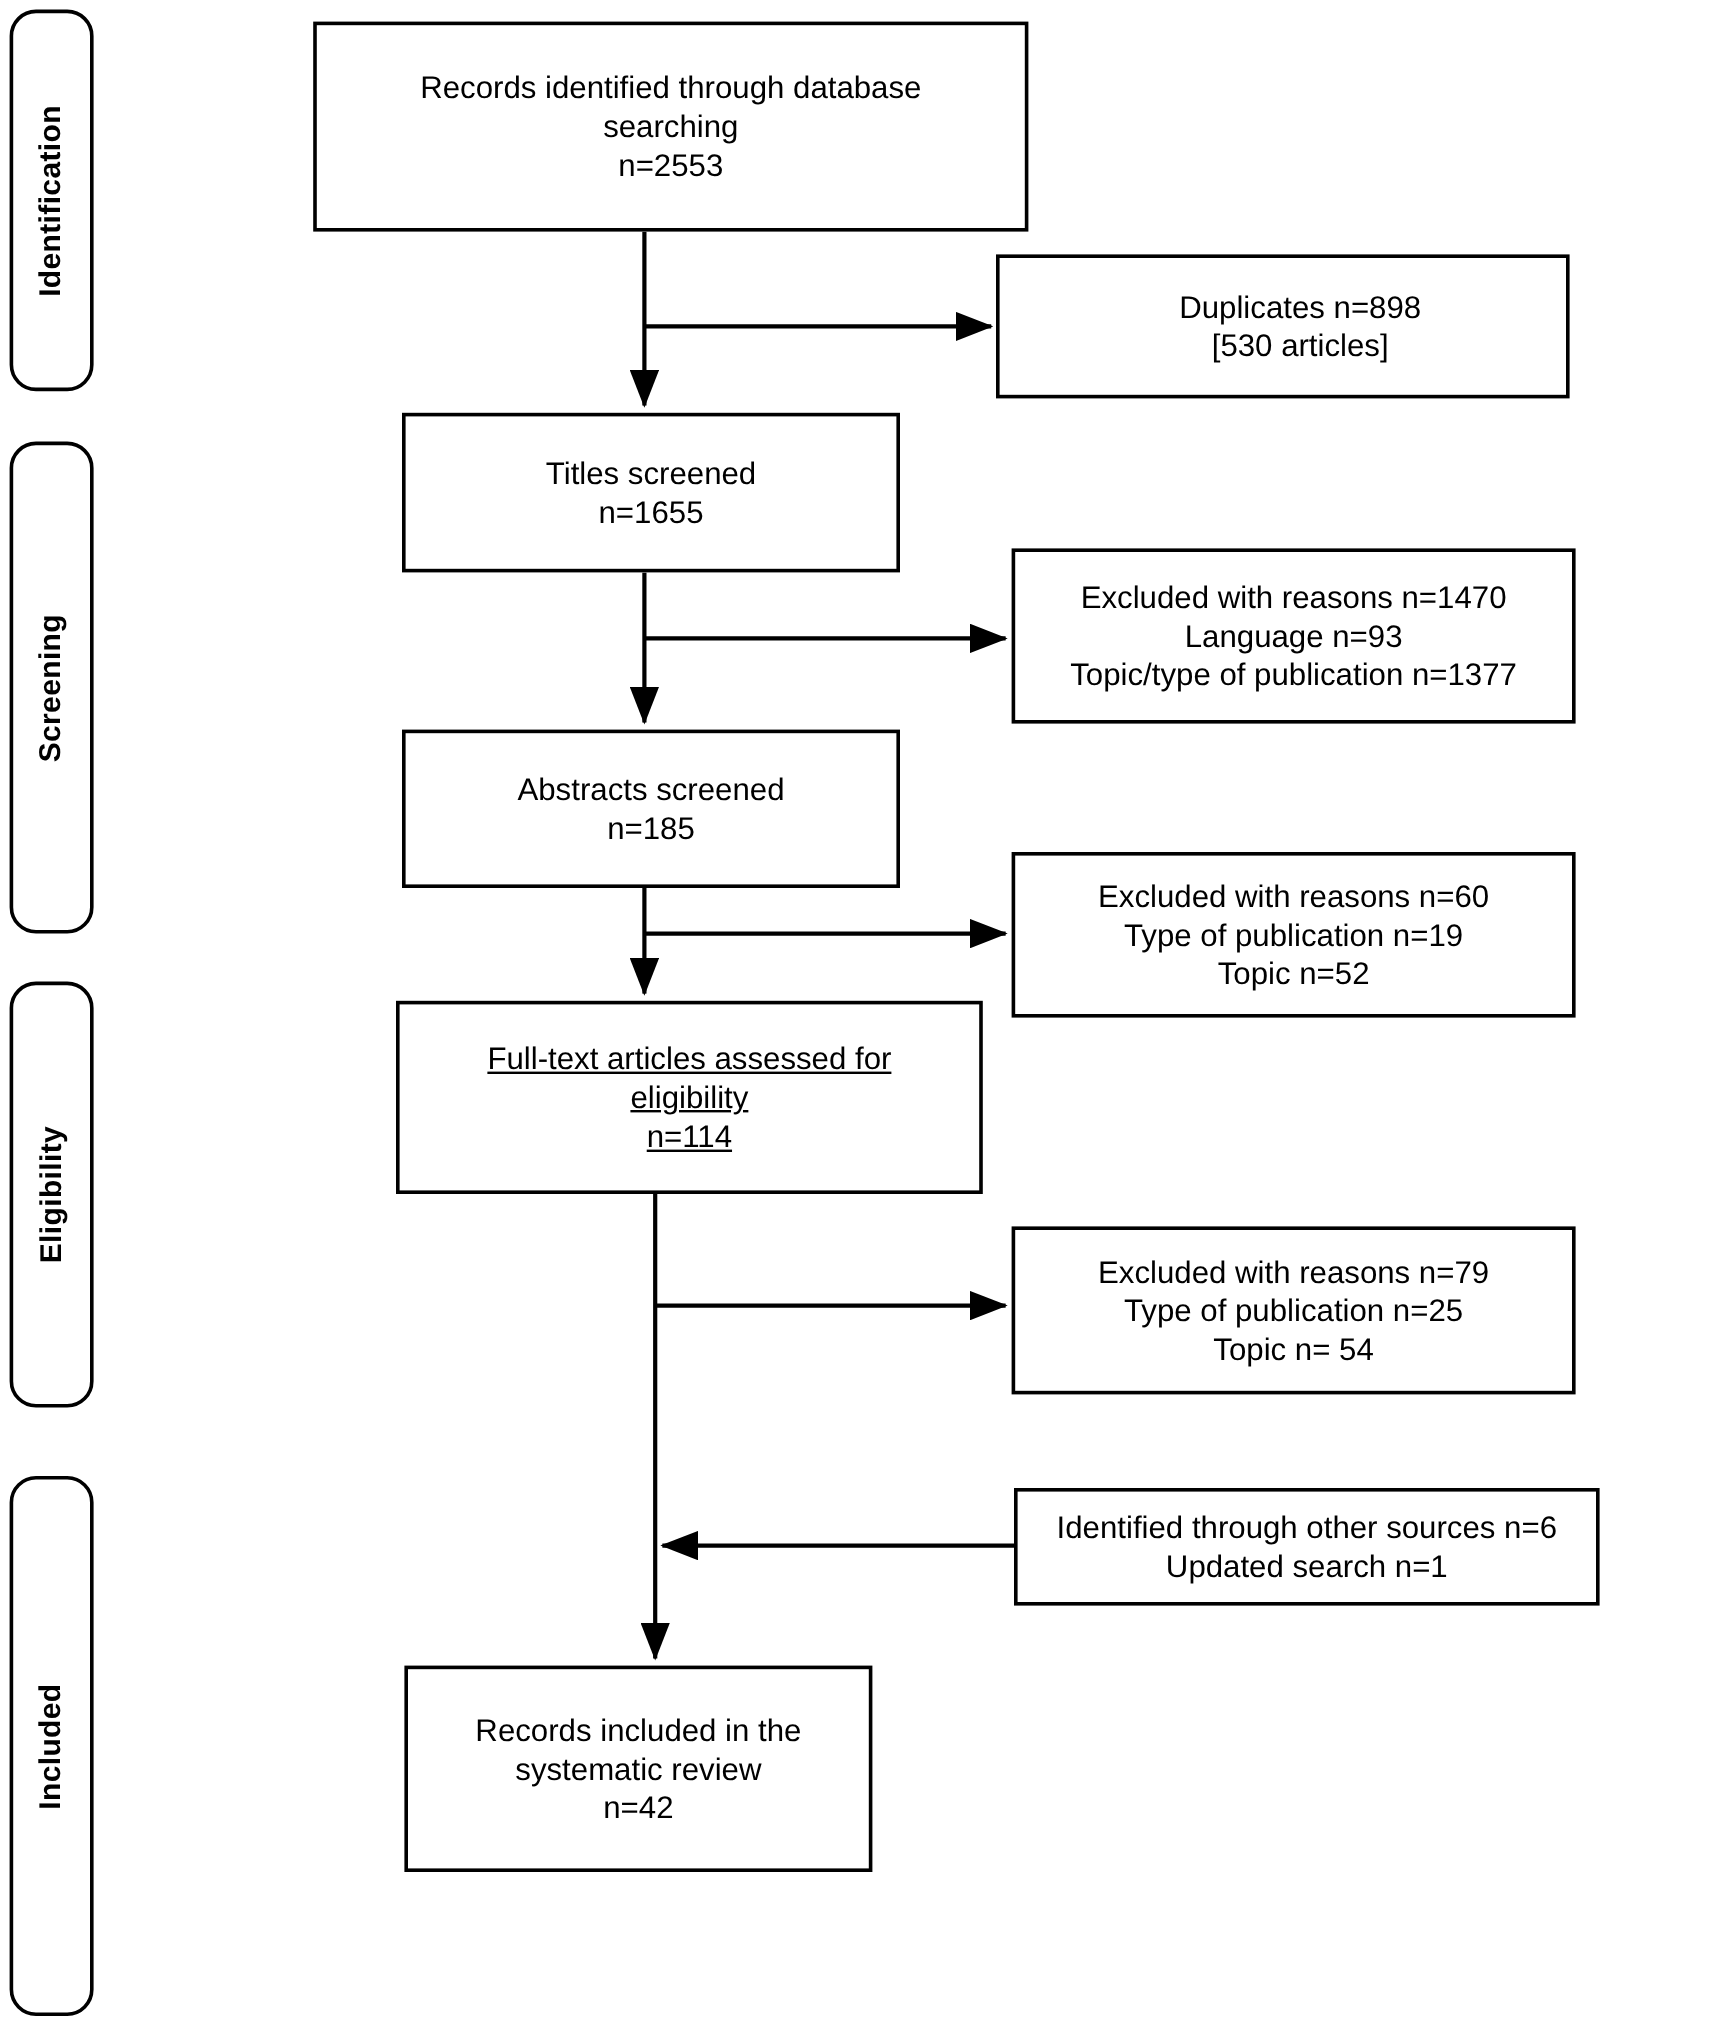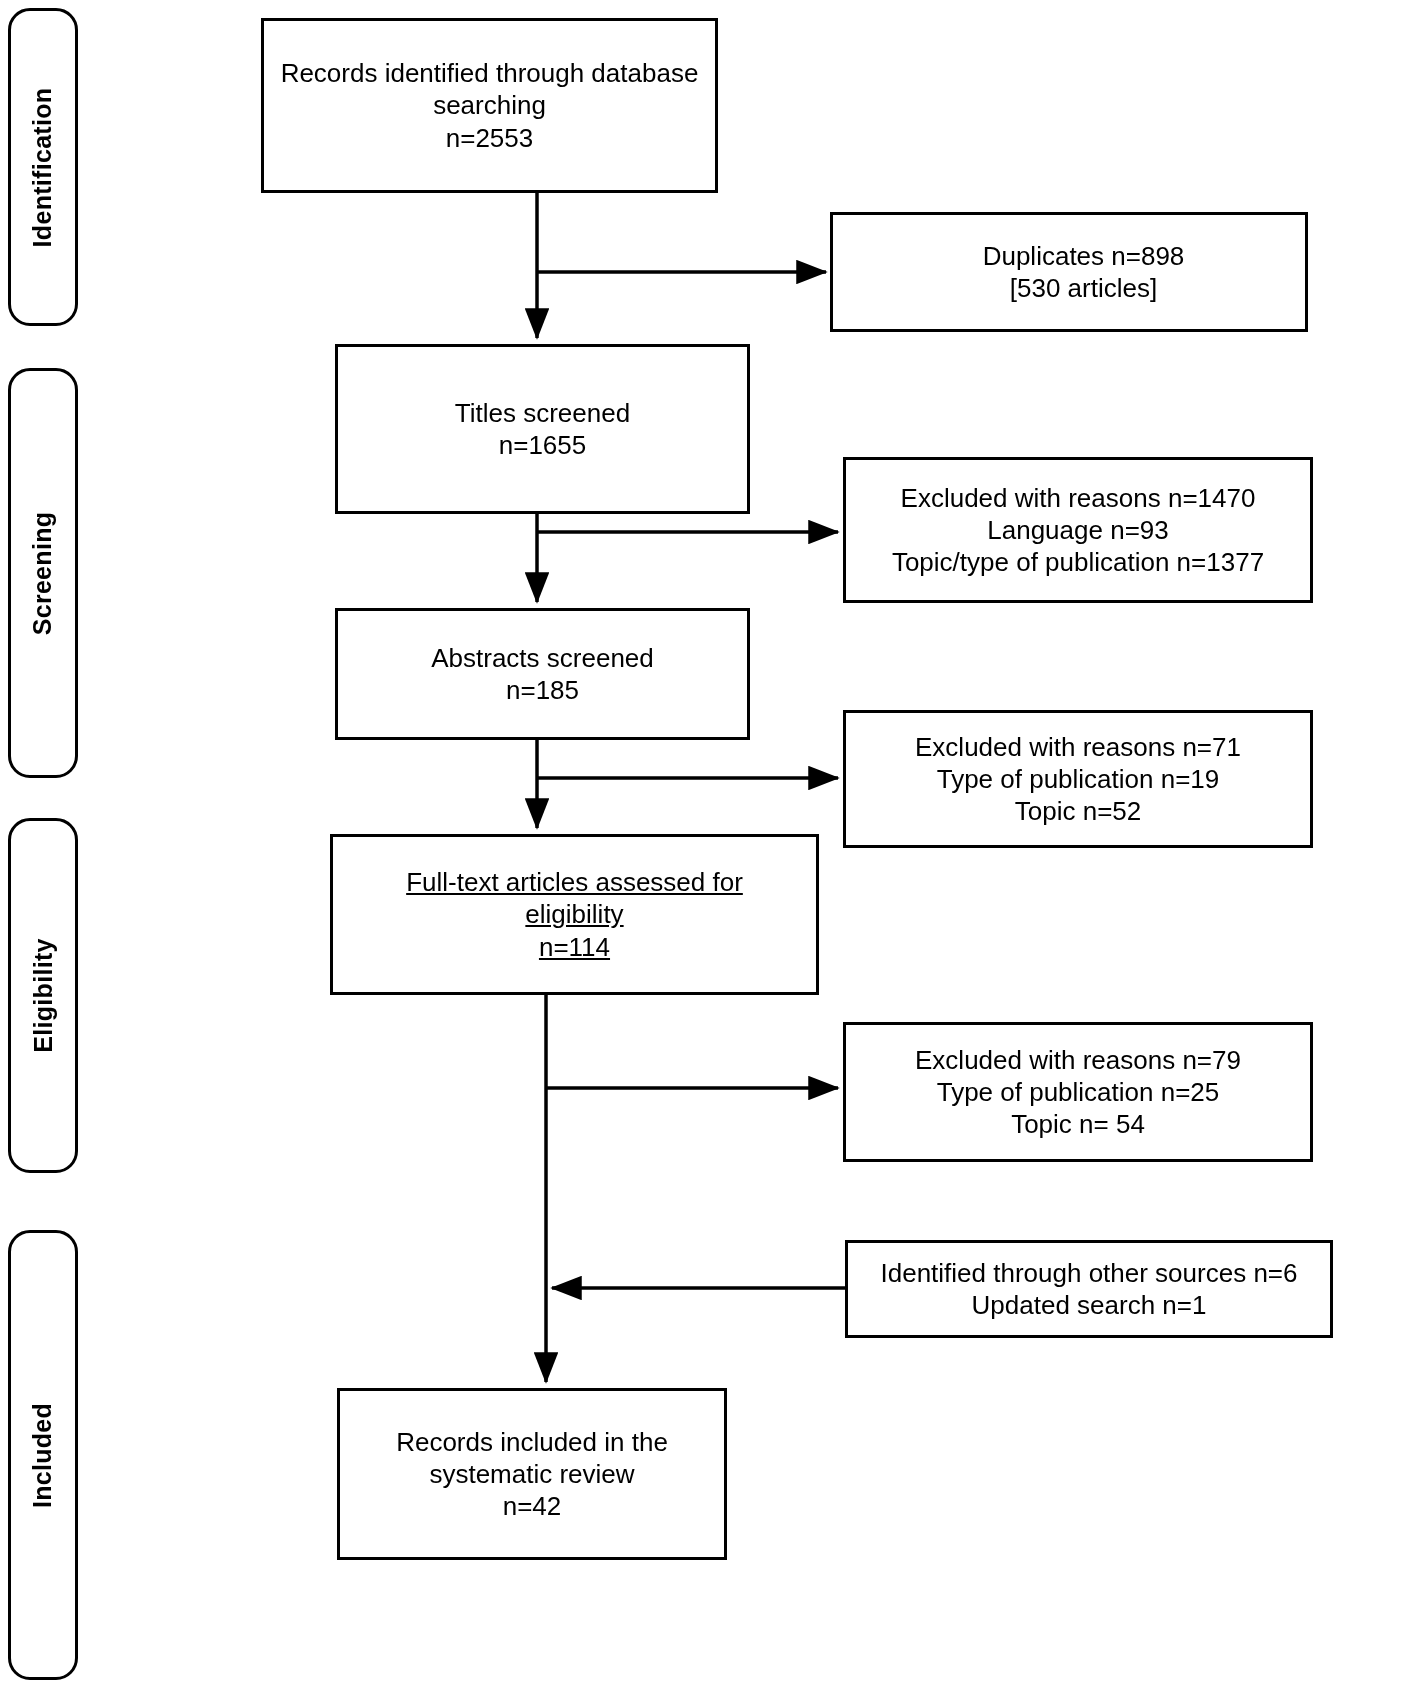--- a/index.html
+++ b/index.html
@@ -104,27 +104,27 @@
   </div>
 
   <div class="stage" style="left:8px; top:818px; width:70px; height:355px;">
     <span class="stage-label">Eligibility</span>
   </div>
 
   <div class="stage" style="left:8px; top:1230px; width:70px; height:450px;">
     <span class="stage-label">Included</span>
   </div>
 
-  <div class="box" style="left:261px; top:18px; width:457px; height:175px;">
+  <div class="box" style="left:261px; top:18px; width:596px; height:175px;">
     <span class="box-text">Records identified through database
 searching
 n=2553</span>
   </div>
 
-  <div class="box" style="left:335px; top:344px; width:415px; height:170px;align-items:center;">
+  <div class="box" style="left:335px; top:344px; width:415px; height:133px;align-items:center;">
     <span class="box-text">Titles screened
 n=1655</span>
   </div>
 
   <div class="box" style="left:335px; top:608px; width:415px; height:132px;">
     <span class="box-text">Abstracts screened
 n=185</span>
   </div>
 
   <div class="box" style="left:330px; top:834px; width:489px; height:161px;text-decoration:underline;">
@@ -144,21 +144,21 @@
 [530 articles]</span>
   </div>
 
   <div class="box" style="left:843px; top:457px; width:470px; height:146px;">
     <span class="box-text">Excluded with reasons n=1470
 Language n=93
 Topic/type of publication n=1377</span>
   </div>
 
   <div class="box" style="left:843px; top:710px; width:470px; height:138px;">
-    <span class="box-text">Excluded with reasons n=71
+    <span class="box-text">Excluded with reasons n=60
 Type of publication n=19
 Topic n=52</span>
   </div>
 
   <div class="box" style="left:843px; top:1022px; width:470px; height:140px;">
     <span class="box-text">Excluded with reasons n=79
 Type of publication n=25
 Topic n= 54</span>
   </div>
 

